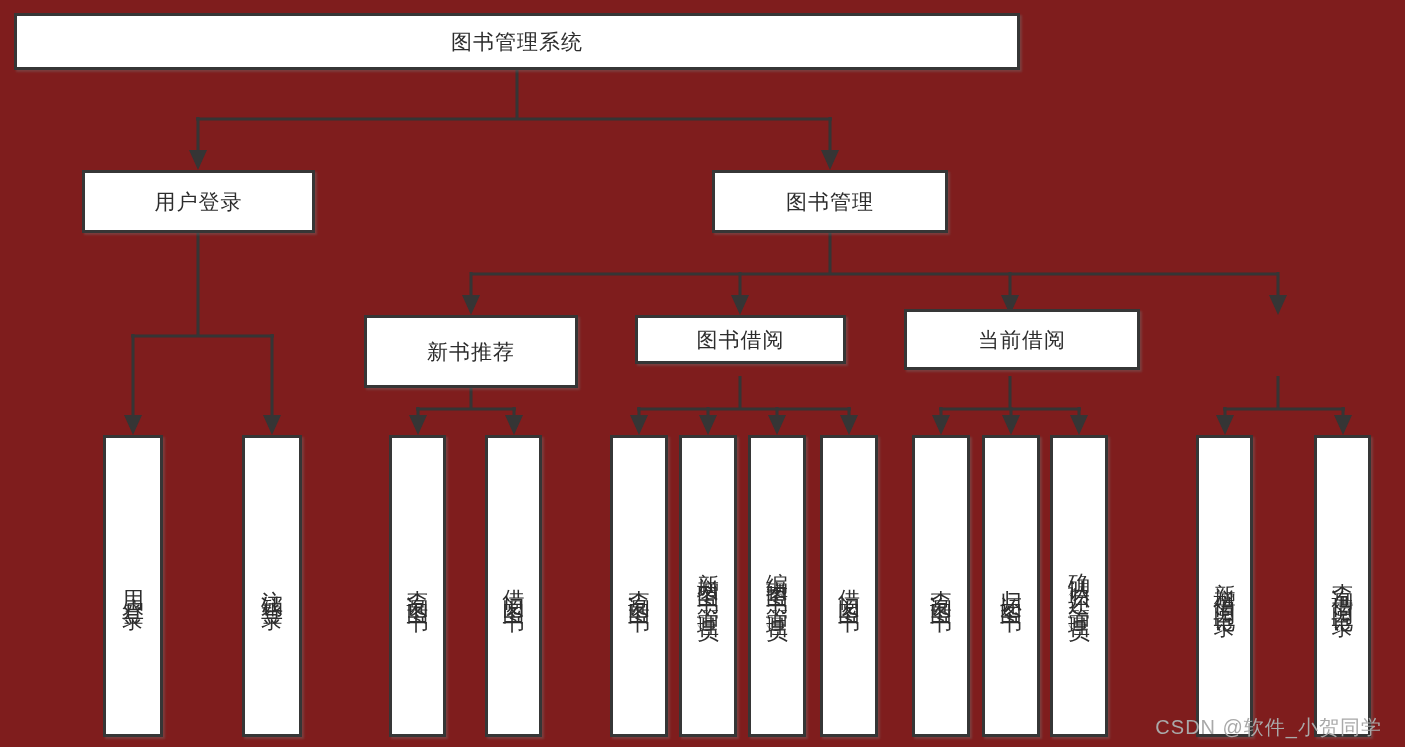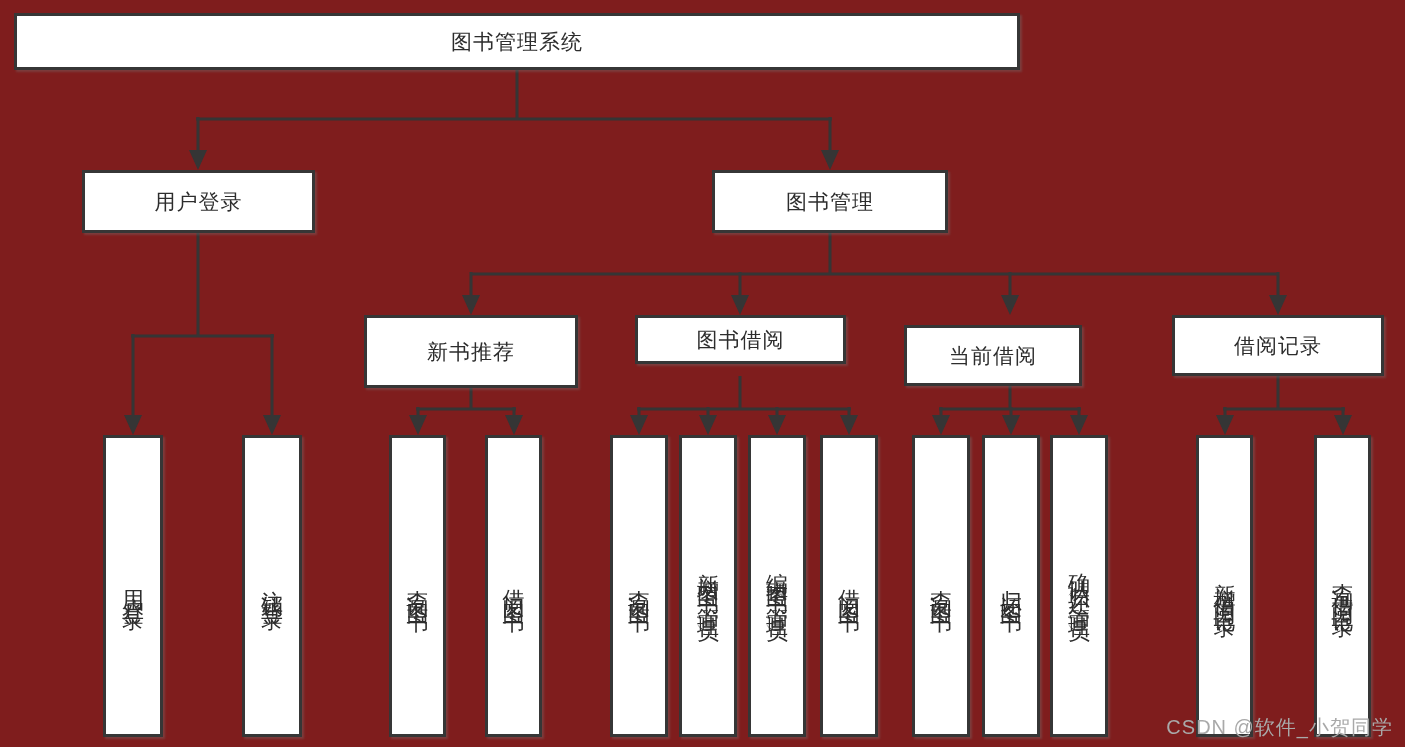--- a/index.html
+++ b/index.html
@@ -29,21 +29,21 @@
   }
   .box.v span{
     writing-mode:vertical-rl;
     font-size:22px;
     letter-spacing:7px;
     line-height:1;
     white-space:nowrap;
   }
   .watermark{
     position:absolute;
-    right:12px;bottom:6px;
+    right:23px;bottom:6px;
     font-size:20px;
     color:#a9a9a9;
     letter-spacing:1px;
     z-index:5;
     white-space:nowrap;
   }
 </style>
 </head>
 <body>
 
@@ -102,25 +102,22 @@
   <div class="box h" style="left:712px;top:170px;width:236px;height:63px">
     <span>图书管理</span>
   </div>
 
   <div class="box h" style="left:364px;top:315px;width:214px;height:73px">
     <span>新书推荐</span>
   </div>
   <div class="box h" style="left:635px;top:315px;width:211px;height:49px">
     <span>图书借阅</span>
   </div>
-  <div class="box h" style="left:904px;top:325px;width:178px;height:61px">
+  <div class="box h" style="left:904px;top:309px;width:236px;height:61px">
     <span>当前借阅</span>
-  </div>
-  <div class="box h" style="left:1172px;top:315px;width:212px;height:61px">
-    <span>借阅记录</span>
   </div>
 
   <div class="box v" style="left:103px;top:435px;width:60px;height:302px">
     <span>用户登录</span>
   </div>
   <div class="box v" style="left:242px;top:435px;width:60px;height:302px">
     <span>注销登录</span>
   </div>
 
   <div class="box v" style="left:389px;top:435px;width:57px;height:302px">

